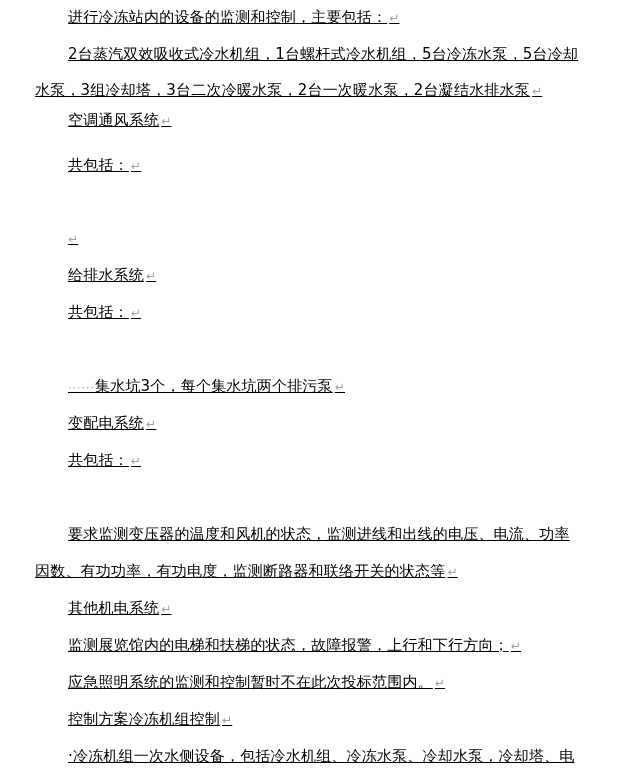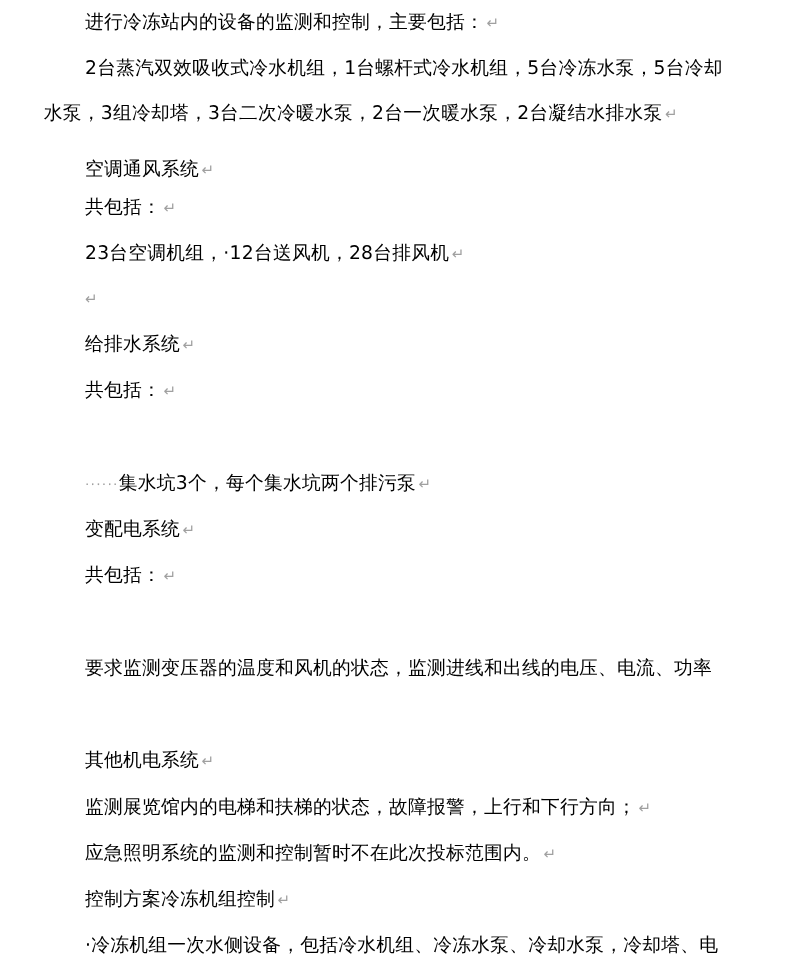--- a/index.html
+++ b/index.html
@@ -4,57 +4,57 @@
 <style>
   html, body { margin: 0; padding: 0; background: #ffffff; }
   body {
     width: 630px; height: 782px; overflow: hidden; position: relative;
     font-family: "DejaVu Sans", "Liberation Sans", sans-serif;
     color: #000000;
   }
   .page { position: absolute; left: 0; top: 0; width: 630px; height: 782px; }
   .line {
     position: absolute; white-space: nowrap;
-    font-size: 15px; line-height: 20px; letter-spacing: 0.2px;
+    font-size: 15px; line-height: 20px; letter-spacing: 0.2px; text-decoration: underline;
   }
   .mark { color: #a0a0a0; font-size: 12px; margin-left: 2px; }
   .dots { color: #a0a0a0; letter-spacing: 1px; font-size: 11px; }
   .ind { left: 68px; }
   .noind { left: 35px; }
 </style>
 </head>
 <body>
 
 <div class="page">
   <div class="line ind" style="top:7px"><span>进行冷冻站内的设备的监测和控制，主要包括：</span><span class="mark">↵</span></div>
 
   <div class="line ind" style="top:44px"><span>2台蒸汽双效吸收式冷水机组，1台螺杆式冷水机组，5台冷冻水泵，5台冷却</span></div>
   <div class="line noind" style="top:80px"><span>水泵，3组冷却塔，3台二次冷暖水泵，2台一次暖水泵，2台凝结水排水泵</span><span class="mark">↵</span></div>
 
-  <div class="line ind" style="top:125px"><span>空调通风系统</span><span class="mark">↵</span></div>
+  <div class="line ind" style="top:110px"><span>空调通风系统</span><span class="mark">↵</span></div>
 
   <div class="line ind" style="top:155px"><span>共包括：</span><span class="mark">↵</span></div>
 
-  <div class="line ind" style="top:192px"><span>23台空调机组，·12台送风机，28台排风机</span><span class="mark">↵</span></div>
 
   <div class="line ind" style="top:228px"><span></span><span class="mark" style="margin-left:0">↵</span></div>
 
   <div class="line ind" style="top:265px"><span>给排水系统</span><span class="mark">↵</span></div>
 
   <div class="line ind" style="top:302px"><span>共包括：</span><span class="mark">↵</span></div>
 
 
   <div class="line ind" style="top:376px"><span class="dots">······</span><span>集水坑3个，每个集水坑两个排污泵</span><span class="mark">↵</span></div>
 
   <div class="line ind" style="top:413px"><span>变配电系统</span><span class="mark">↵</span></div>
 
   <div class="line ind" style="top:450px"><span>共包括：</span><span class="mark">↵</span></div>
 
 
   <div class="line ind" style="top:524px"><span>要求监测变压器的温度和风机的状态，监测进线和出线的电压、电流、功率</span></div>
+  <div class="line noind" style="top:561px"><span>因数、有功功率，有功电度，监测断路器和联络开关的状态等</span><span class="mark">↵</span></div>
 
   <div class="line ind" style="top:598px"><span>其他机电系统</span><span class="mark">↵</span></div>
 
   <div class="line ind" style="top:672px"><span>应急照明系统的监测和控制暂时不在此次投标范围内。</span><span class="mark">↵</span></div>
 
   <div class="line ind" style="top:635px"><span>监测展览馆内的电梯和扶梯的状态，故障报警，上行和下行方向；</span><span class="mark">↵</span></div>
 
   <div class="line ind" style="top:709px"><span>控制方案冷冻机组控制</span><span class="mark">↵</span></div>
 
   <div class="line ind" style="top:746px"><span>·冷冻机组一次水侧设备，包括冷水机组、冷冻水泵、冷却水泵，冷却塔、电</span></div>

